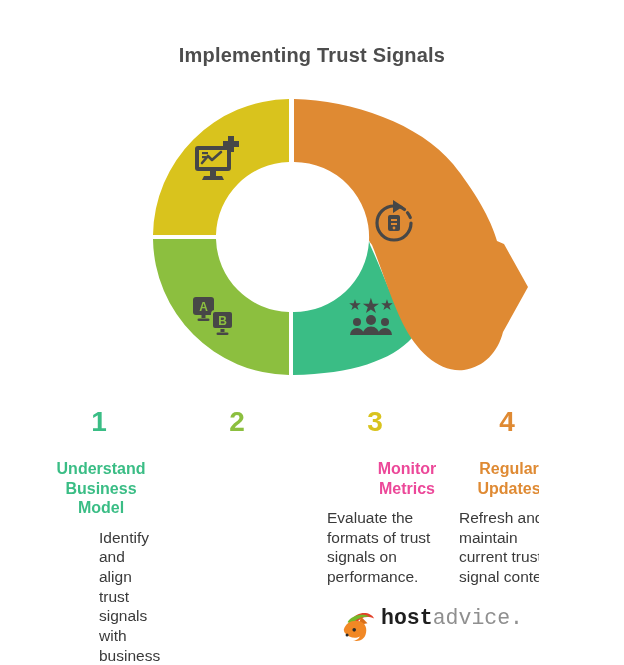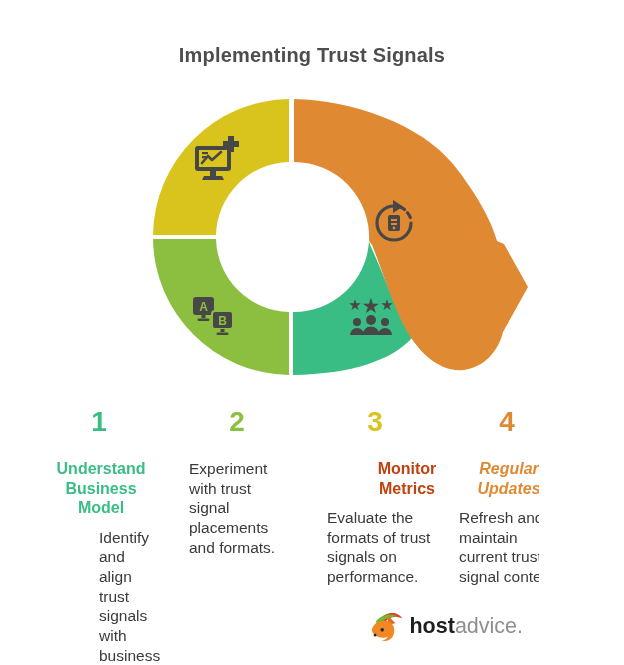--- a/index.html
+++ b/index.html
@@ -17,21 +17,21 @@
   .step2{left:327px;width:124px;}
   .step3{left:459px;width:110px;}
   .num{width:96px;text-align:center;font-size:28px;font-weight:700;line-height:1;
        margin:0 0 23px 0;}
   .step-title{font-size:16px;font-weight:700;line-height:1.22;margin:0 0 10px 0;max-width:100px;text-align:center;}
   .step-desc{font-size:15.5px;font-weight:400;line-height:1.27;color:#3a3a3a;margin:0;}
   .step0 .step-desc{max-width:96px;margin-left:48px;}
   .step1 .step-desc{max-width:96px;}
   .step2 .step-desc{max-width:124px;}
   .step3 .step-desc{max-width:106px;}
-  .logo{position:absolute;top:608px;right:16px;display:flex;align-items:center;gap:4px;}
+  .logo{position:absolute;top:608px;right:16px;display:flex;align-items:flex-start;gap:4px;font-family:Liberation Mono, monospace;}
   .brand{font-size:21.5px;line-height:1;white-space:nowrap;}
   .brand .b{font-weight:700;color:#1e1e1e;}
   .brand .l{font-weight:400;color:#8f8f8f;}
 </style>
 </head>
 <body>
 
 <div class="page">
 
   <h1 class="title">Implementing Trust Signals</h1>
@@ -101,30 +101,29 @@
   </svg>
 
   <div class="steps">
     <div class="step step0">
       <div class="num" style="color: rgb(58, 189, 133);">1</div>
       <h3 class="step-title" style="color: rgb(58, 189, 133);">Understand Business Model</h3>
       <p class="step-desc">Identify and align trust signals with business needs.</p>
     </div>
     <div class="step step1">
       <div class="num" style="color: rgb(140, 191, 63);">2</div>
-      <p class="step-desc">Experiment with trust signal placements and formats.</p>
     </div>
     <div class="step step2">
       <div class="num" style="color: rgb(217, 195, 29);">3</div>
-      <h3 class="step-title" style="color: #c2410c; margin-left: 36px;">Monitor Metrics</h3>
+      <h3 class="step-title" style="color: #ec4899; margin-left: 36px;">Monitor Metrics</h3>
       <p class="step-desc">Evaluate the formats of trust signals on performance.</p>
     </div>
     <div class="step step3">
       <div class="num" style="color: rgb(223, 138, 51);">4</div>
-      <h3 class="step-title" style="color: rgb(223, 138, 51); font-style: italic;">Regular Updates</h3>
+      <h3 class="step-title" style="color: rgb(223, 138, 51);">Regular Updates</h3>
       <p class="step-desc">Refresh and maintain current trust signal content.</p>
     </div>
   </div>
 
   <div class="logo">
     <svg width="38" height="38" viewBox="0 0 40 40" aria-hidden="true">
       <path d="M13 13 C19 3 33 3 37 11 C29 8 23 10 19 15 Z" fill="#e2422b"></path>
       <path d="M9 15 C13 7 26 5 32 9 C24 9 17 12 14 17 Z" fill="#76b82a"></path>
       <path d="M23 9 L30 16 L21 18 Z" fill="#d86f1a"></path>
       <path d="M5 23 C7 15 15 12 22 14 C28 16 30 22 28 28 C26 34 19 37 13 33 C9 30.5 5.5 27 5 23 Z" fill="#f18825"></path>

